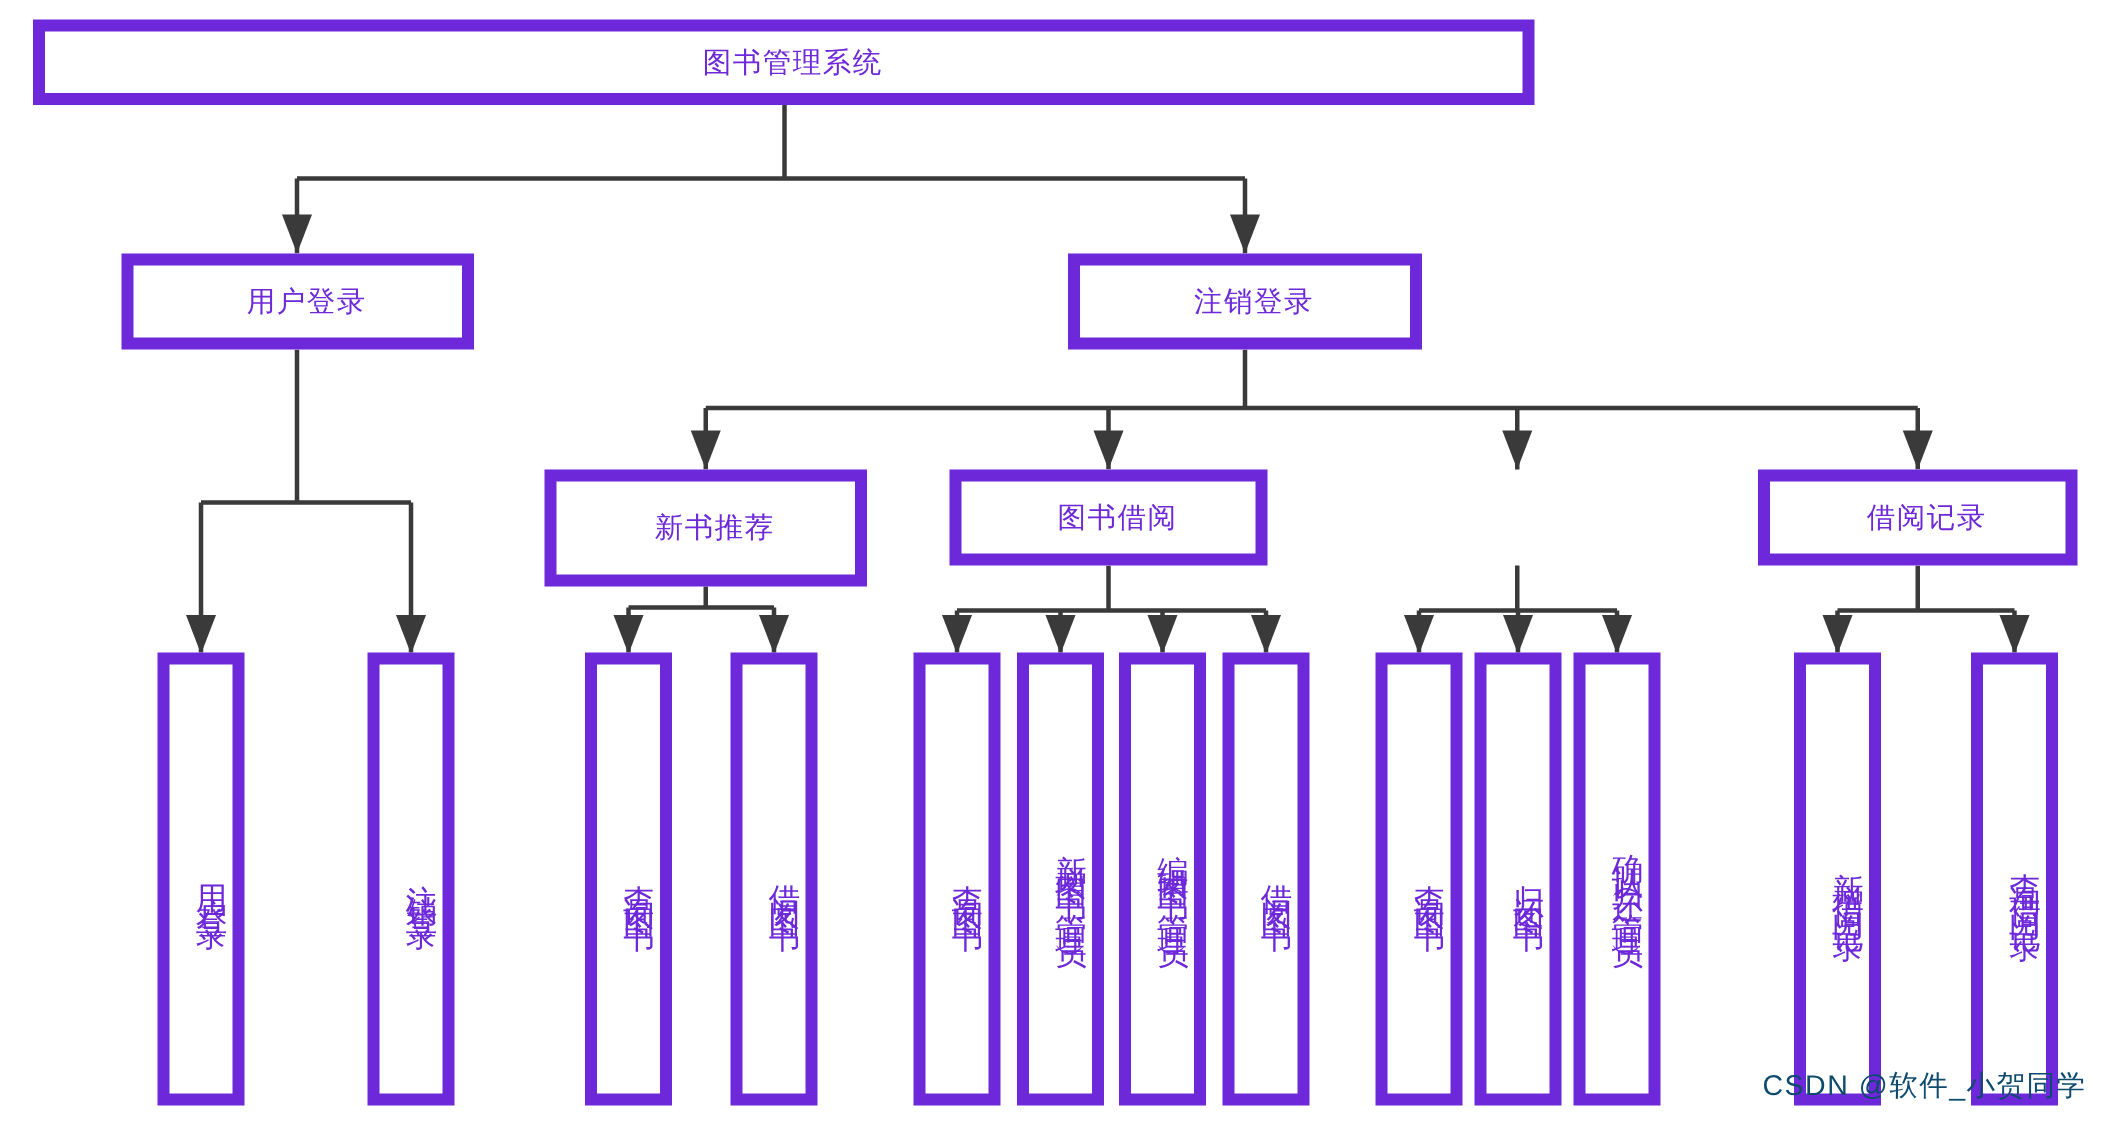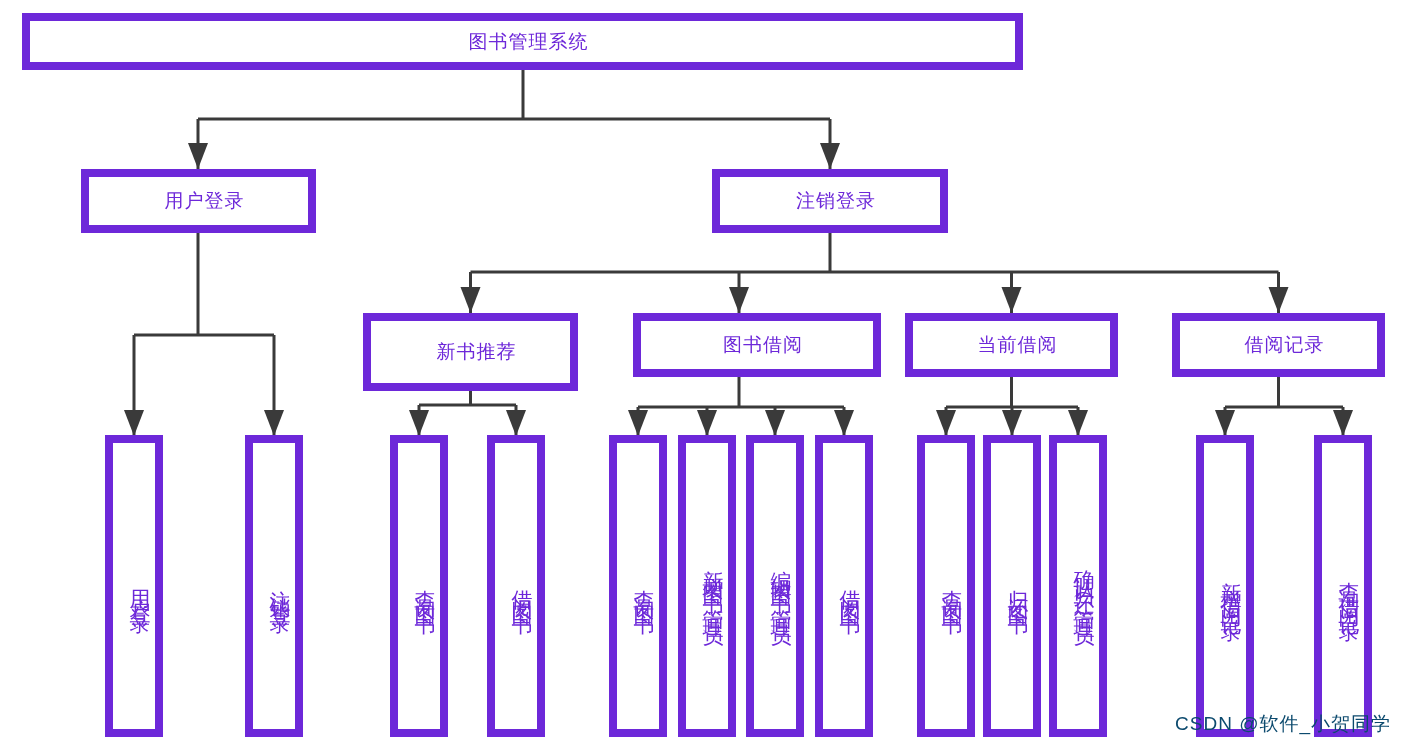--- a/index.html
+++ b/index.html
@@ -110,22 +110,21 @@
       <polygon points="1333,410 1353,410 1343,436"></polygon>
     </g>
   </svg>
 
   <div class="box" style="left:22px; top:13px; width:1001px; height:57px;">图书管理系统</div>
 
   <div class="box" style="left:81px; top:169px; width:235px; height:64px;">用户登录</div>
   <div class="box" style="left:712px; top:169px; width:236px; height:64px;">注销登录</div>
 
   <div class="box" style="left:363px; top:313px; width:215px; height:78px;">新书推荐</div>
-  <div class="box" style="left:633px; top:313px; width:248px; height:64px;">图书借阅</div>
-  <div class="box" style="left:905px; top:313px; width:213px; height:64px;">当前借阅</div>
+  <div class="box" style="left:633px; top:313px; width:212px; height:64px;">图书借阅</div>
   <div class="box" style="left:1172px; top:313px; width:213px; height:64px;">借阅记录</div>
 
   <div class="box vbox" style="left:105px; top:435px; width:58px; height:302px;">用户登录</div>
   <div class="box vbox" style="left:245px; top:435px; width:58px; height:302px;">注销登录</div>
 
   <div class="box vbox" style="left:390px; top:435px; width:58px; height:302px;">查询图书</div>
   <div class="box vbox" style="left:487px; top:435px; width:58px; height:302px;">借阅图书</div>
 
   <div class="box vbox" style="left:609px; top:435px; width:58px; height:302px;">查询图书</div>
   <div class="box vbox" style="left:678px; top:435px; width:58px; height:302px;">新增图书（管理员）</div>

